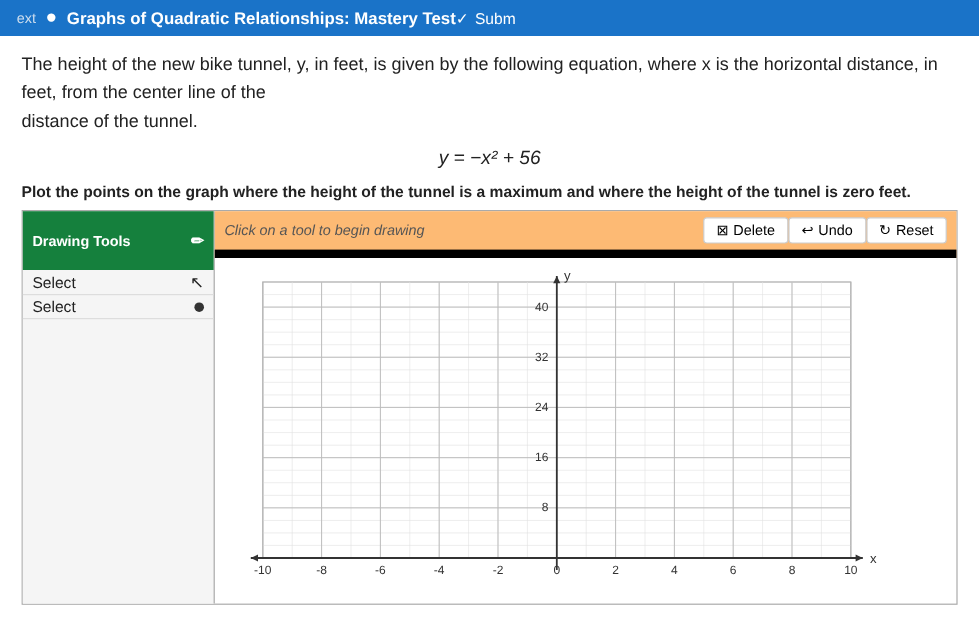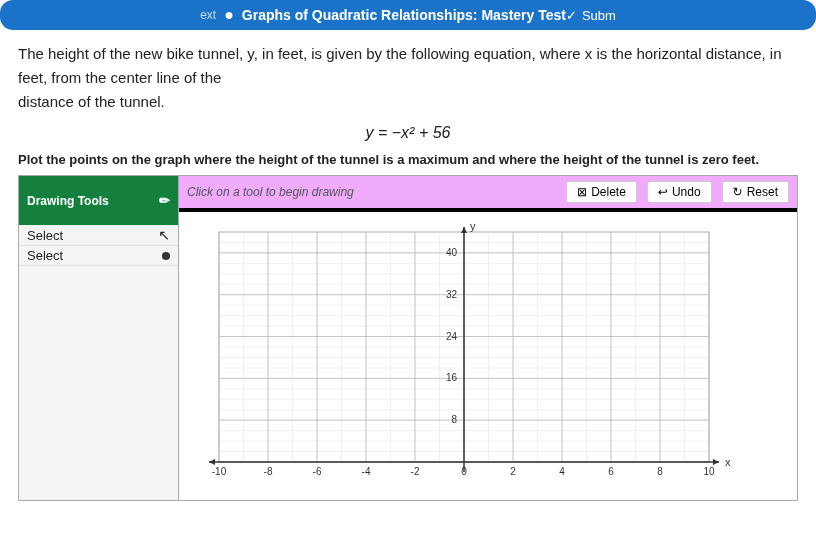--- a/index.html
+++ b/index.html
@@ -10,25 +10,24 @@
       color: #222;
       width: 816px;
       min-height: 536px;
       overflow: hidden;
     }
     .top-bar {
       background: #1a73c8;
       color: #fff;
       display: flex;
       align-items: center;
-      justify-content: center;
+      justify-content: flex-start;
       padding: 6px 14px;
       font-size: 14px;
       font-weight: 500;
-      border-radius: 13px;
     }
     .top-bar-left {
       display: flex;
       align-items: center;
       gap: 8px;
     }
     .top-bar-back {
       font-size: 12px;
       color: #cde;
       cursor: pointer;
@@ -107,23 +106,22 @@
     }
     .graph-panel {
       flex: 1;
       display: flex;
       flex-direction: column;
     }
     .graph-toolbar {
       display: flex;
       align-items: center;
       padding: 5px 8px;
-      border-bottom: 4px solid #000000;
-      gap: 10px;
-      background: #f0abfc;
+      border-bottom: 7px solid #000000;
+      background: #fdba74;
     }
     .graph-toolbar-hint {
       font-size: 12px;
       color: #555;
       font-style: italic;
       flex: 1;
     }
     .toolbar-btn {
       display: flex;
       align-items: center;

